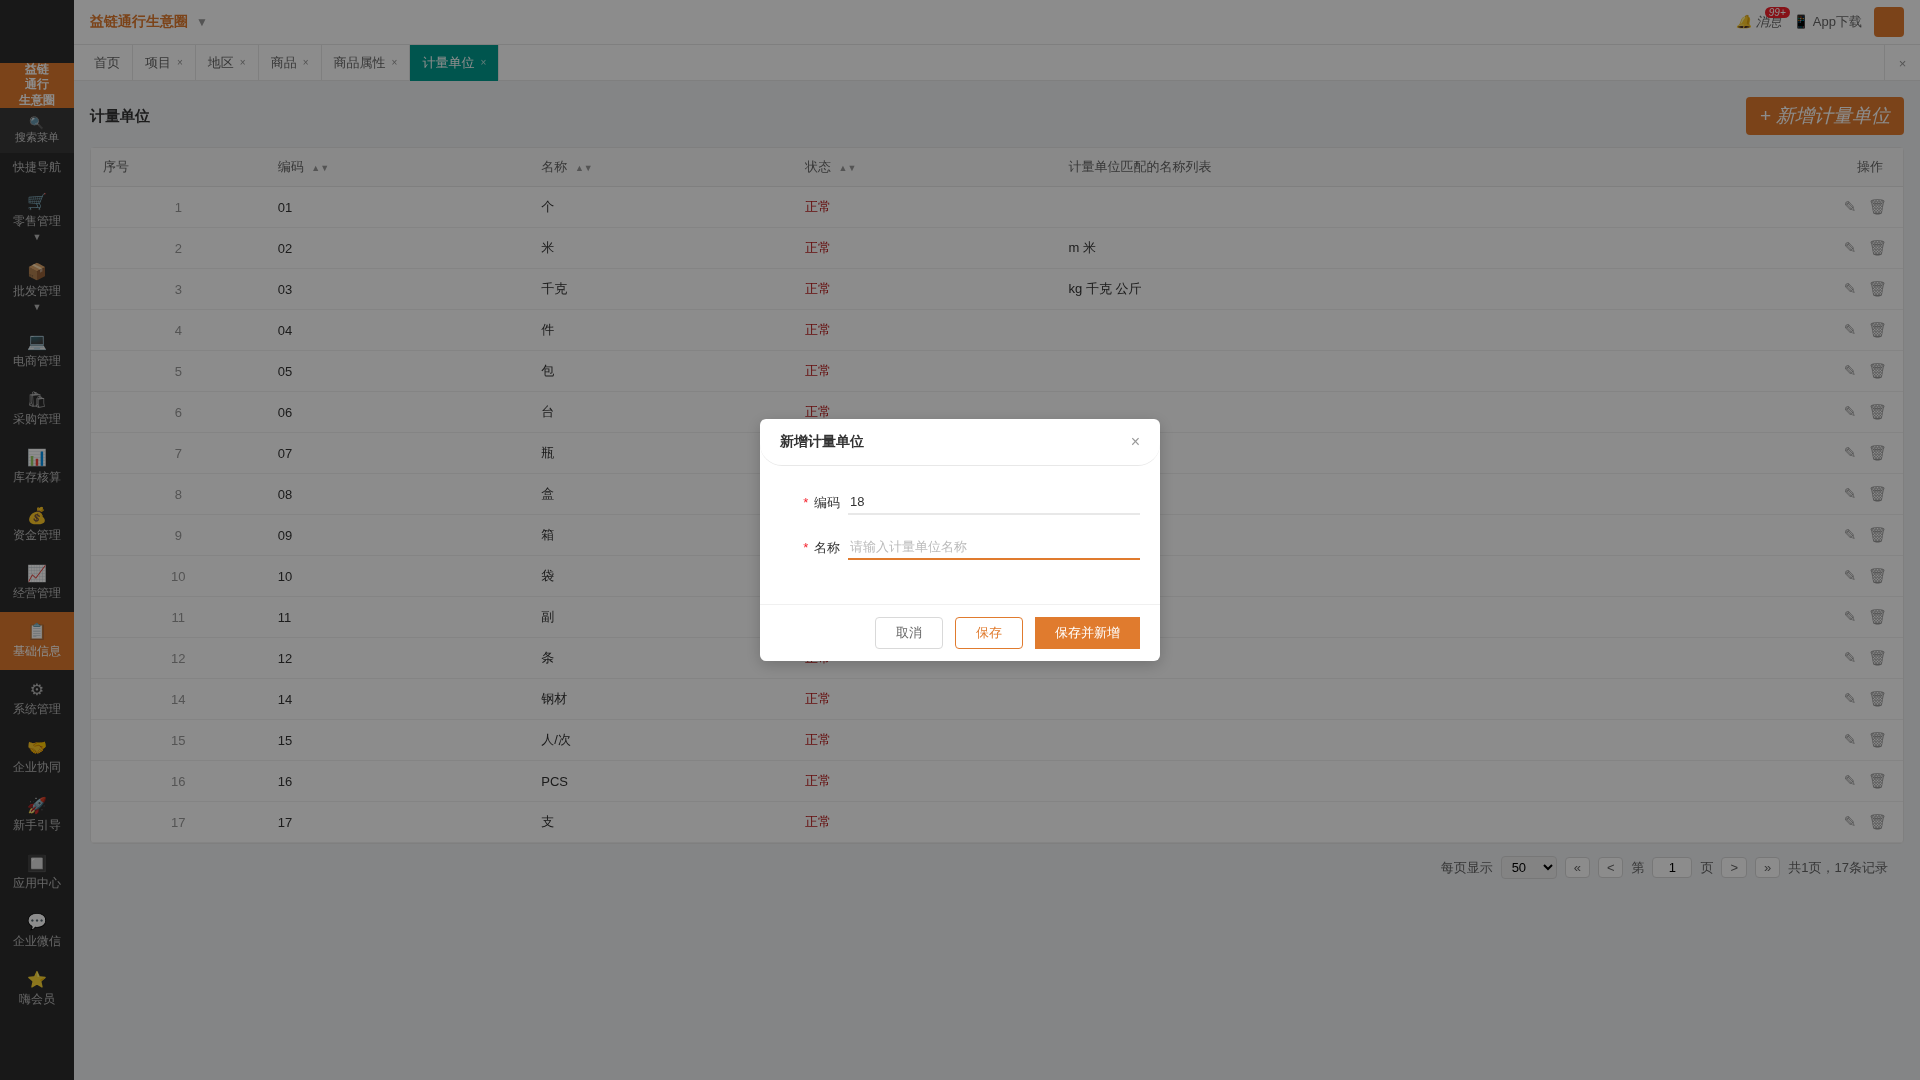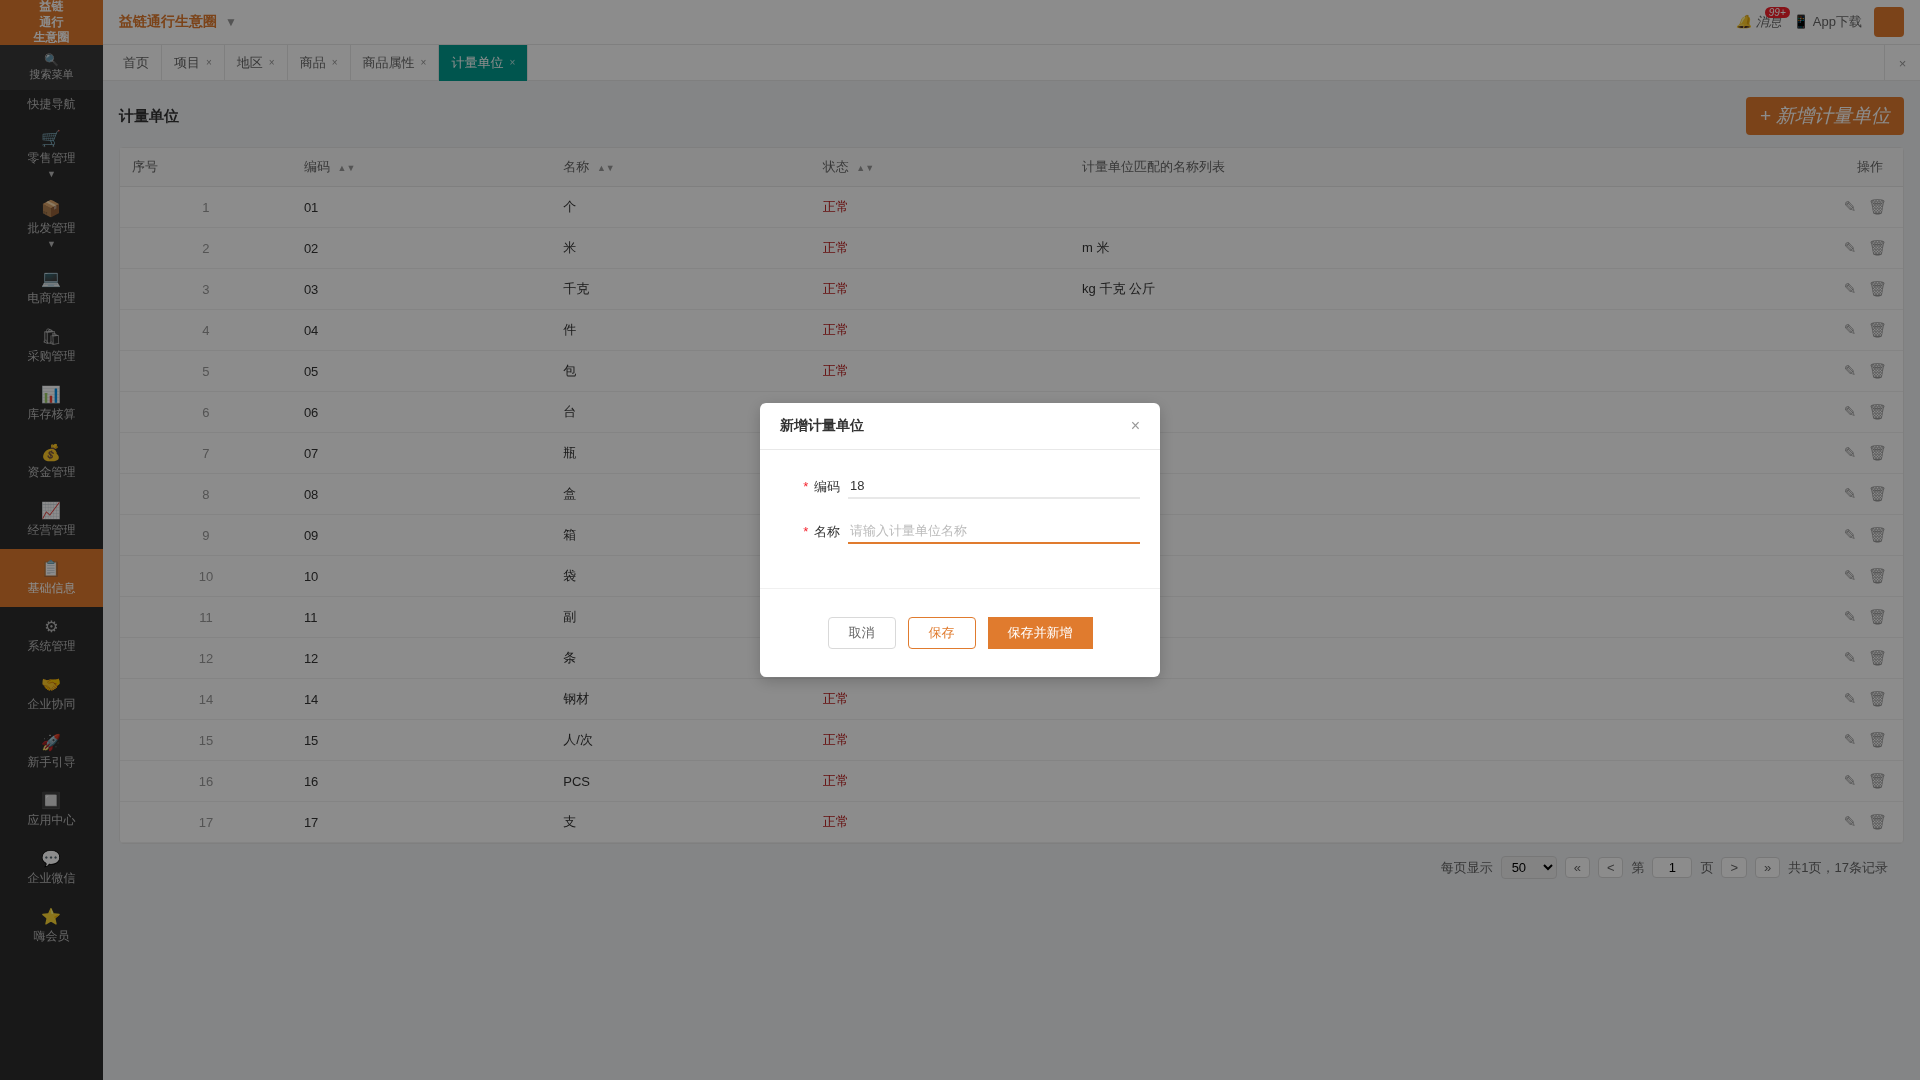--- a/index.html
+++ b/index.html
@@ -1,25 +1,26 @@
 <!DOCTYPE html>
 <html><head>
   <meta charset="utf-8">
   <style>
     * { box-sizing: border-box; margin: 0; padding: 0; }
     body { font-family: "Microsoft YaHei", "PingFang SC", sans-serif; font-size: 13px; background: #f0f2f5; display: flex; height: 1080px; width: 1920px; overflow: hidden; }
 
     
     .sidebar {
-      width: 103px;
+      width: 74px;
       background: #2d2d2d;
       display: flex;
       flex-direction: column;
       flex-shrink: 0;
       height: 100%;
+      justify-content: center;
     }
     .sidebar-logo {
       background: #e07b2e;
       padding: 10px;
       text-align: center;
       height: 45px;
       display: flex;
       align-items: center;
       justify-content: center;
     }
@@ -233,20 +234,21 @@
       width: 400px;
       box-shadow: 0 4px 16px rgba(0,0,0,0.2);
       overflow: hidden;
     }
     .modal-header {
       padding: 14px 20px;
       border-bottom: 1px solid #e8e8e8;
       display: flex;
       justify-content: space-between;
       align-items: center;
+      border-radius: 22px;
     }
     .modal-title { font-size: 14px; font-weight: bold; color: #333; }
     .modal-close { background: none; border: none; cursor: pointer; font-size: 16px; color: #999; }
     .modal-body { padding: 24px 20px; }
     .form-row {
       display: flex;
       align-items: center;
       margin-bottom: 20px;
     }
     .form-label {
@@ -264,23 +266,23 @@
       border-bottom: 2px solid #e8e8e8;
       padding: 4px 2px;
       font-size: 13px;
       outline: none;
       color: #333;
     }
     .form-input.has-value { border-bottom-color: #e8e8e8; }
     .form-input::placeholder { color: #bbb; }
     .form-input.name-input { border-bottom-color: #e07b2e; }
     .modal-footer {
-      padding: 28px 20px;
-      display: flex;
-      justify-content: center;
+      padding: 12px 20px;
+      display: flex;
+      justify-content: flex-end;
       gap: 12px;
       border-top: 1px solid #f0f0f0;
     }
     .btn-cancel {
       border: 1px solid #d9d9d9;
       background: #fff;
       color: #666;
       padding: 6px 20px;
       border-radius: 4px;
       cursor: pointer;

